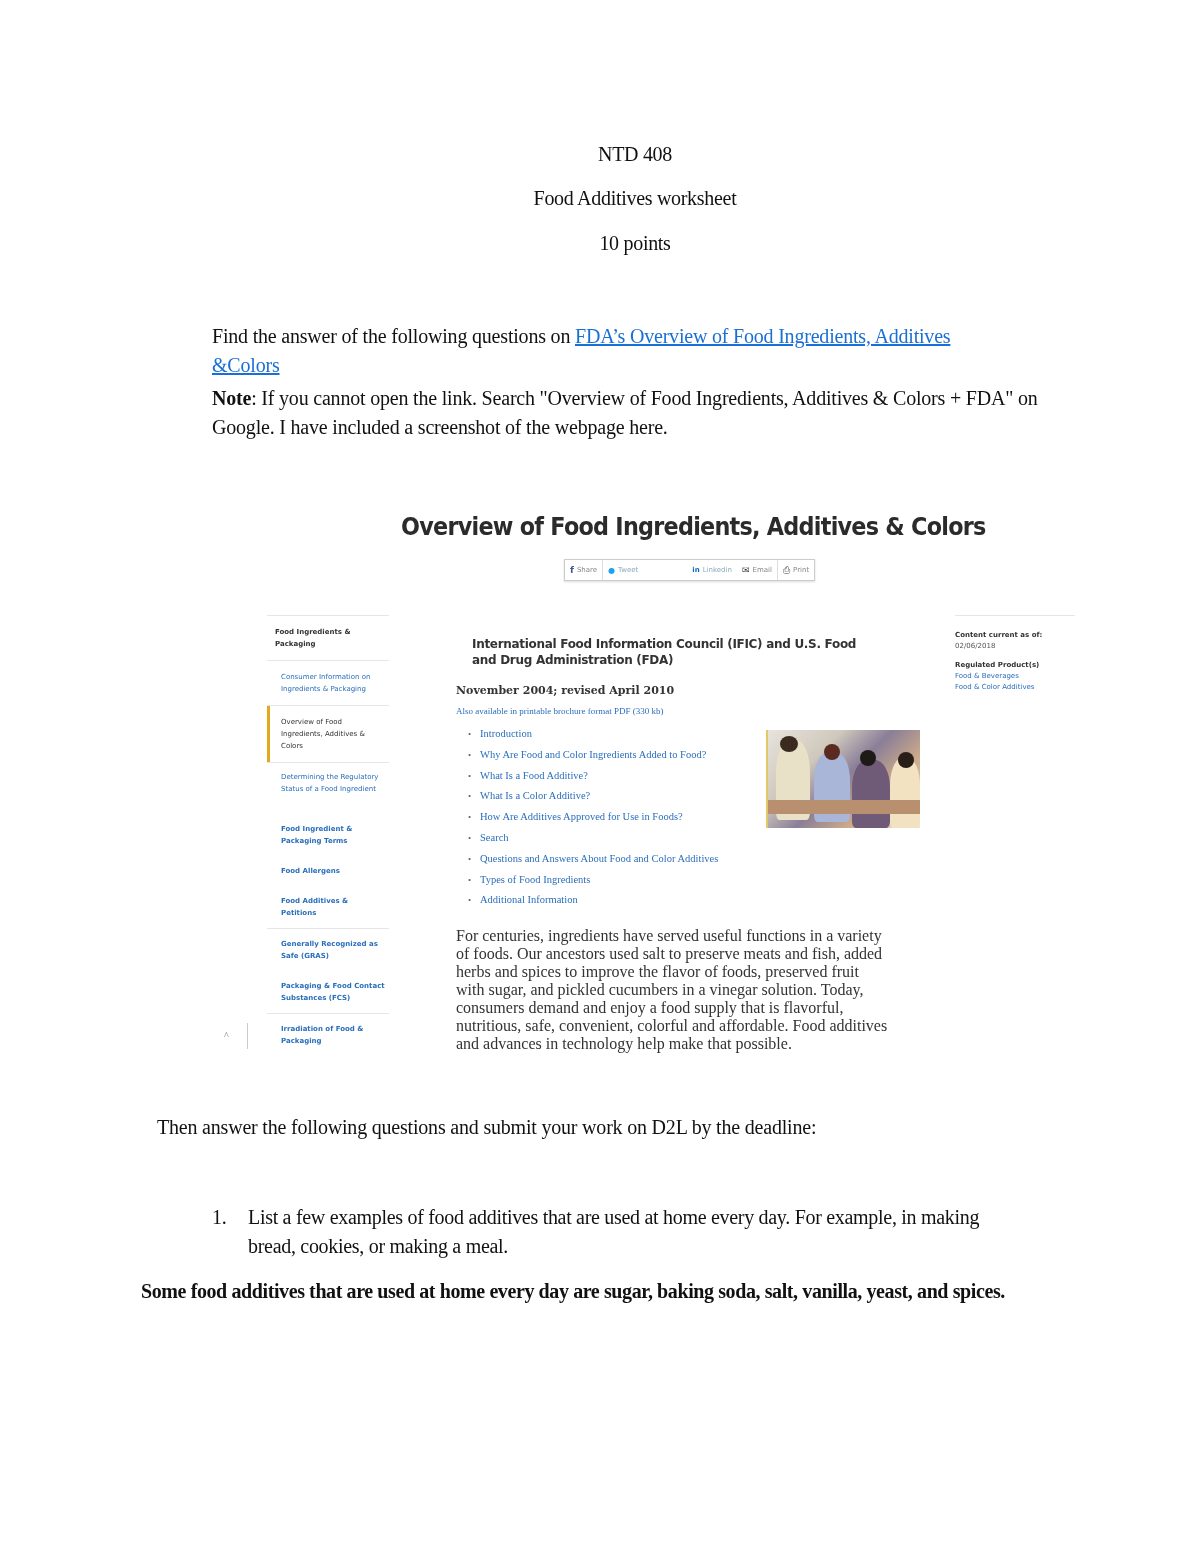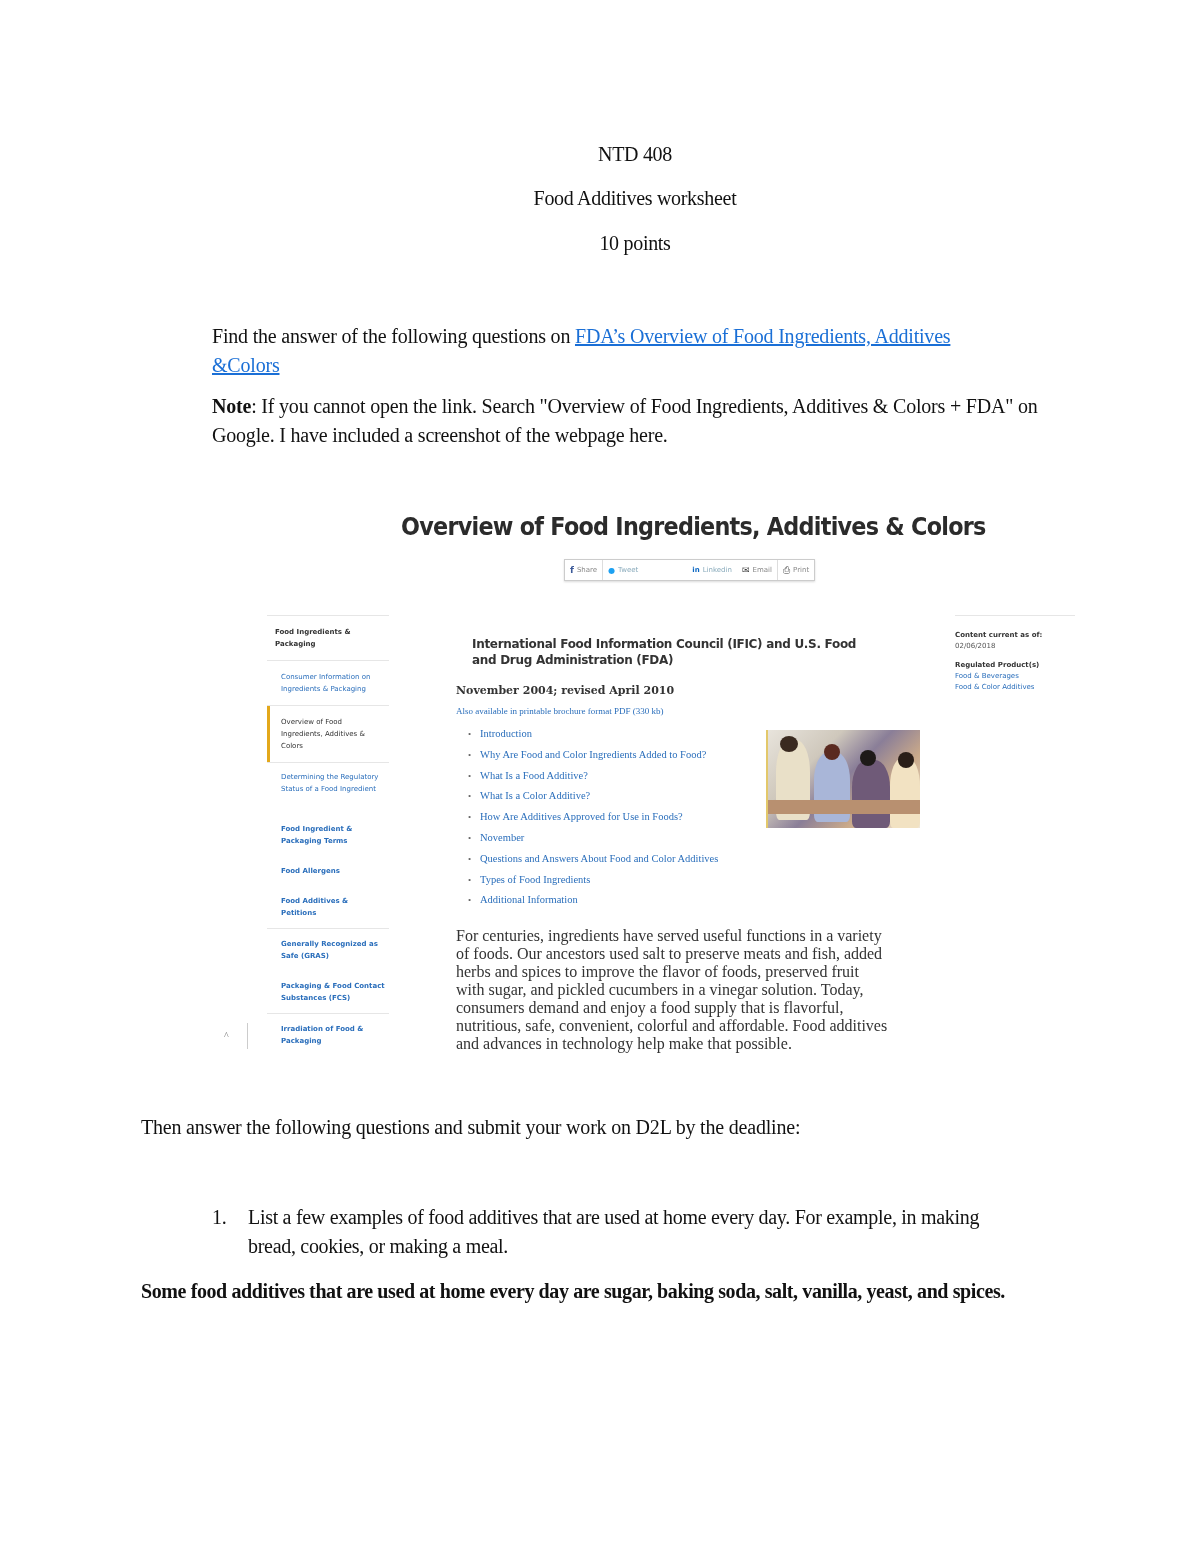--- a/index.html
+++ b/index.html
@@ -48,21 +48,21 @@
 <body>
 
 <div class="center-line" style="top:143px;">NTD 408</div>
 <div class="center-line" style="top:187px;">Food Additives worksheet</div>
 <div class="center-line" style="top:232px;">10 points</div>
 
 <div class="para" style="left:212px; top:322px; width:810px;">
   <span>Find the answer of the following questions on </span><a class="doc-link">FDA’s Overview of Food Ingredients, Additives &amp;Colors</a>
 </div>
 
-<div class="para" style="left:212px; top:392px; width:830px;">
+<div class="para" style="left:212px; top:384px; width:830px;">
   <b>Note</b><span>: If you cannot open the link. Search "Overview of Food Ingredients, Additives &amp; Colors + FDA" on Google. I have included a screenshot of the webpage here.</span>
 </div>
 
 <div class="shot">
   <div class="title">Overview of Food Ingredients, Additives &amp; Colors</div>
 
   <div class="share">
     <div class="sb">
       <span style="color:#3b5998;font-weight:bold;font-size:9px;">f</span>
       <span>Share</span>
@@ -107,21 +107,21 @@
   <div class="main">
     <h3>International Food Information Council (IFIC) and U.S. Food and Drug Administration (FDA)</h3>
     <div class="date">November 2004; revised April 2010</div>
     <div class="avail">Also available in printable brochure format PDF (330 kb)</div>
     <ul>
       <li>Introduction</li>
       <li>Why Are Food and Color Ingredients Added to Food?</li>
       <li>What Is a Food Additive?</li>
       <li>What Is a Color Additive?</li>
       <li>How Are Additives Approved for Use in Foods?</li>
-      <li>November</li>
+      <li>Search</li>
       <li>Questions and Answers About Food and Color Additives</li>
       <li>Types of Food Ingredients</li>
       <li>Additional Information</li>
     </ul>
     <div class="body">For centuries, ingredients have served useful functions in a variety of foods. Our ancestors used salt to preserve meats and fish, added herbs and spices to improve the flavor of foods, preserved fruit with sugar, and pickled cucumbers in a vinegar solution. Today, consumers demand and enjoy a food supply that is flavorful, nutritious, safe, convenient, colorful and affordable. Food additives and advances in technology help make that possible.</div>
   </div>
 
   <div class="photo">
     <div class="p" style="left:8px;top:10px;width:34px;height:80px;background:#e9e0c8;"></div>
     <div class="p" style="left:12px;top:6px;width:18px;height:16px;background:#3a2a20;border-radius:50%;"></div>
@@ -140,20 +140,20 @@
     <div class="val">02/06/2018</div>
     <div class="lbl" style="margin-top:8px;">Regulated Product(s)</div>
     <div class="lnk">Food &amp; Beverages</div>
     <div class="lnk">Food &amp; Color Additives</div>
   </div>
 
   <div class="scroll-up">^</div>
   <div class="scroll-bar"></div>
 </div>
 
-<div class="para" style="left:141px; top:1113px; width:900px;">Then answer the following questions and submit your work on D2L by the deadline:</div>
+<div class="para" style="left:157px; top:1113px; width:900px;">Then answer the following questions and submit your work on D2L by the deadline:</div>
 
 <div class="q-list">
   <span class="q-num">1.</span>
   <span>List a few examples of food additives that are used at home every day. For example, in making bread, cookies, or making a meal.</span>
 </div>
 
 <div class="answer">Some food additives that are used at home every day are sugar, baking soda, salt, vanilla, yeast, and spices.</div>
 
 </body></html>

